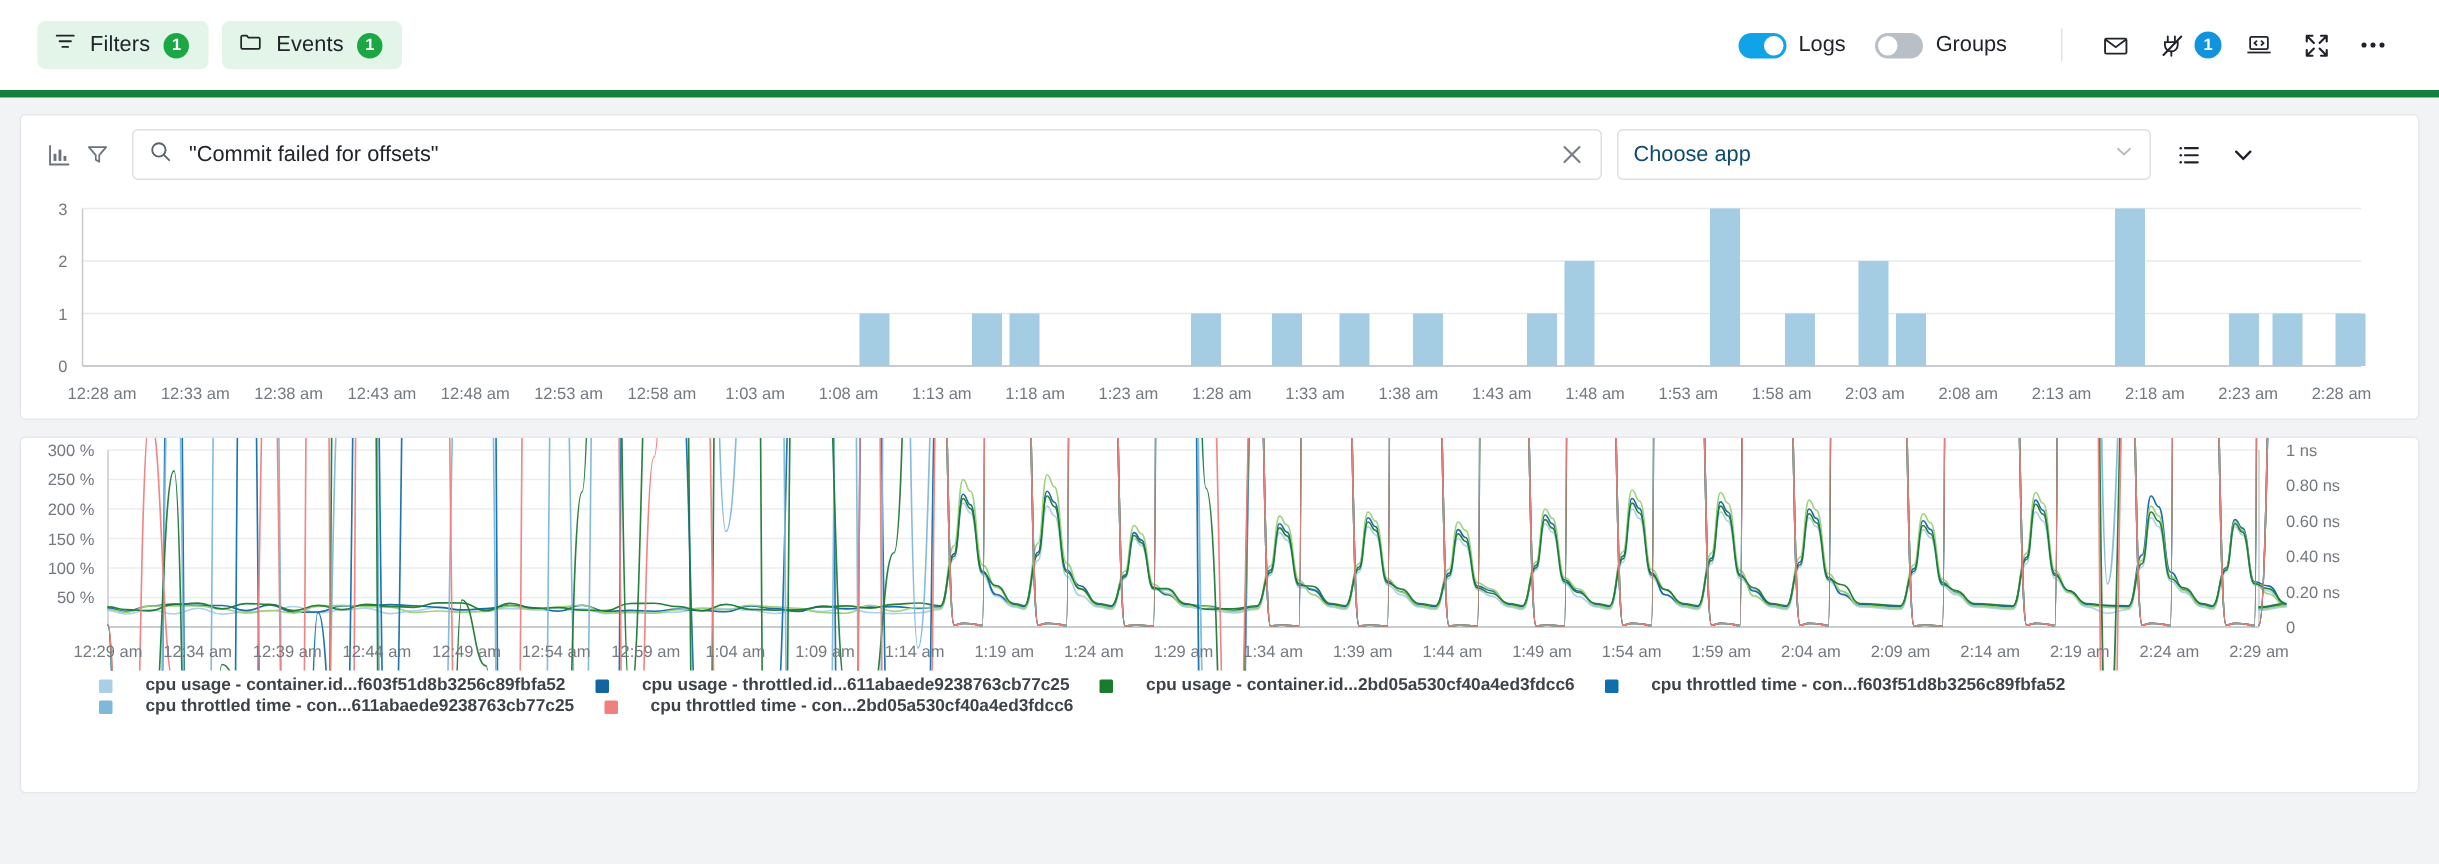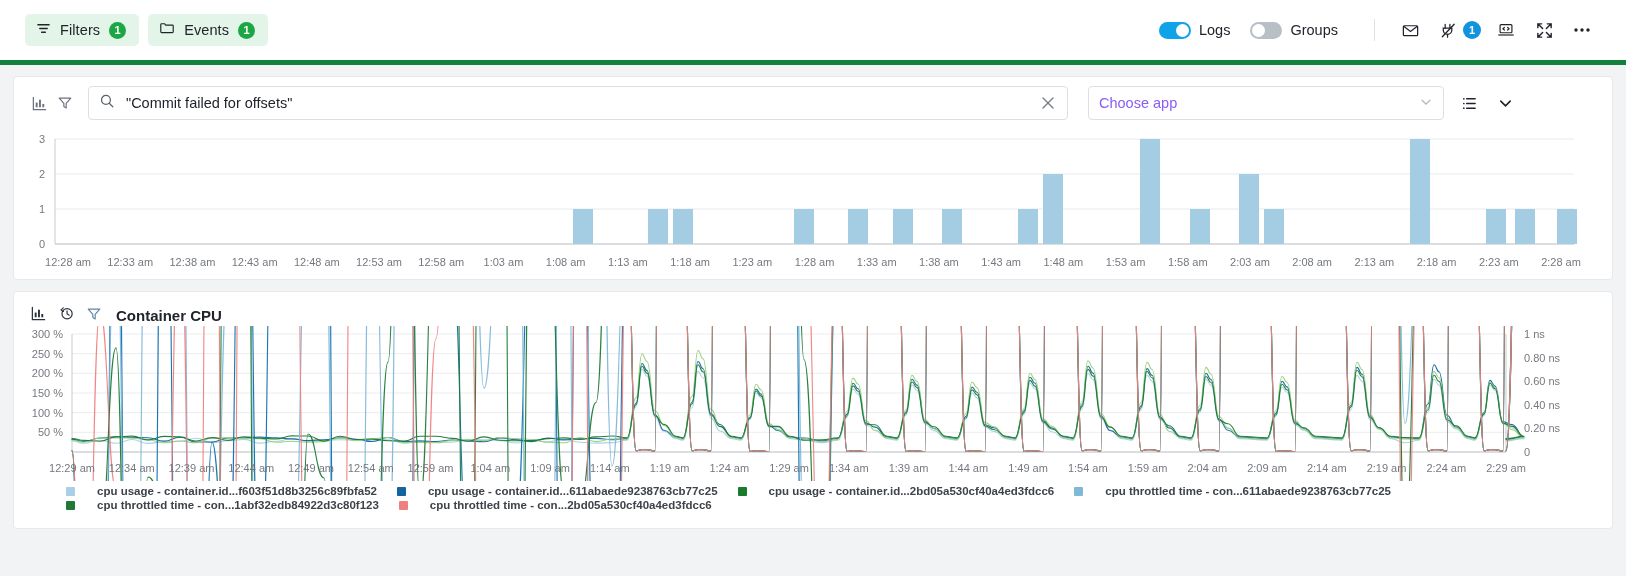--- a/index.html
+++ b/index.html
@@ -66,24 +66,24 @@
     flex: 0 0 980px; height: 34px; margin-left: 10px;
     border: 1px solid #dcdfe3; border-radius: 4px;
     display: flex; align-items: center; padding: 0 8px 0 10px; background: #fff;
   }
   .search-input {
     flex: 1; border: 0; outline: 0; font-size: 14.5px; color: #21252b;
     font-family: "Liberation Sans", sans-serif; margin-left: 9px; background: transparent;
   }
   .clear-x { width: 22px; height: 22px; display:flex; align-items:center; justify-content:center; color: #777d86; cursor: pointer; }
   .app-select {
-    flex: 0 0 356px; height: 34px; margin-left: 20px;
+    flex: 0 0 356px; height: 34px; margin-left: 10px;
     border: 1px solid #dcdfe3; border-radius: 4px;
     display: flex; align-items: center; padding: 0 10px;
-    color: #8b5cf6; font-size: 14.5px; cursor: pointer;
+    color: #0c4a6e; font-size: 14.5px; cursor: pointer;
   }
   .app-select .chev { margin-left: auto; color: #b6bbc2; }
   .right-ctrls { display: flex; align-items: center; margin-left: 12px; gap: 10px; }
 
   
   .hist-head { position: relative; height: 20px; }
   .matches {
     position: absolute; right: 16px; top: 0; font-size: 12.5px; color: #31353b;
   }
   .matches .num { color: #8fb0c4; }
@@ -306,43 +306,20 @@
           <text x="1298.1666666666667" y="137" text-anchor="middle" class="tick">2:08 am</text>
           <text x="1360.375" y="137" text-anchor="middle" class="tick">2:13 am</text>
           <text x="1422.5833333333333" y="137" text-anchor="middle" class="tick">2:18 am</text>
           <text x="1484.7916666666667" y="137" text-anchor="middle" class="tick">2:23 am</text>
           <text x="1547" y="137" text-anchor="middle" class="tick">2:28 am</text>
         </svg>
     </div>
   </div>
 
   <div class="cpu-panel">
-    <div class="cpu-head">
-      <span>
-        <svg width="17" height="17" viewBox="0 0 18 18" fill="none" stroke="#2b3138" stroke-width="1.3" stroke-linecap="round">
-          <path d="M2.5 2.5v13h13"></path>
-            <rect x="5" y="8" width="2" height="5" fill="#2b3138" stroke="none"></rect>
-          <rect x="8.5" y="5" width="2" height="8" fill="#2b3138" stroke="none"></rect>
-          <rect x="12" y="9.5" width="2" height="3.5" fill="#2b3138" stroke="none"></rect>
-        </svg>
-      </span>
-      <span>
-        <svg width="17" height="17" viewBox="0 0 18 18" fill="none" stroke="#2b3138" stroke-width="1.25" stroke-linecap="round">
-          <circle cx="9.6" cy="9.3" r="5.4"></circle>
-            <path d="M9.6 6.3v3.2l2.3 1.3"></path>
-            <path d="M3.2 5.2 5.6 3M3.2 5.2l2.6 1.6"></path>
-        </svg>
-      </span>
-      <span>
-        <svg width="16" height="16" viewBox="0 0 18 18" fill="none" stroke="#5d84a6" stroke-width="1.3" stroke-linejoin="round">
-          <path d="M2.5 3.5h13l-5.2 6v5l-2.6-1.6v-3.4z"></path>
-        </svg>
-      </span>
-      <span class="cpu-title">Container CPU</span>
-    </div>
 
     <div class="cpu-body">
       <svg id="cpu-svg" width="1598" height="155" viewBox="0 0 1598 155">
           <line x1="58" y1="8" x2="1492" y2="8" stroke="#ebedef" stroke-width="1"></line>
           <text x="49" y="12" text-anchor="end" class="tick">300 %</text>
           <line x1="58" y1="27.666666666666657" x2="1492" y2="27.666666666666657" stroke="#ebedef" stroke-width="1"></line>
           <text x="49" y="31.666666666666657" text-anchor="end" class="tick">250 %</text>
           <line x1="58" y1="47.33333333333334" x2="1492" y2="47.33333333333334" stroke="#ebedef" stroke-width="1"></line>
           <text x="49" y="51.33333333333334" text-anchor="end" class="tick">200 %</text>
           <line x1="58" y1="67" x2="1492" y2="67" stroke="#ebedef" stroke-width="1"></line>
@@ -396,33 +373,33 @@
         </svg>
     </div>
 
     <div class="legend" id="legend">
         <div class="legend-item">
           <span class="legend-swatch" style="background: rgb(169, 207, 232);"></span>
           <span class="legend-text">cpu usage - container.id...f603f51d8b3256c89fbfa52</span>
         </div>
         <div class="legend-item">
           <span class="legend-swatch" style="background: rgb(18, 101, 158);"></span>
-          <span class="legend-text">cpu usage - container.id...611abaede9238763cb77c25</span>
+          <span class="legend-text">cpu usage - throttled.id...611abaede9238763cb77c25</span>
         </div>
         <div class="legend-item">
           <span class="legend-swatch" style="background: rgb(26, 122, 46);"></span>
           <span class="legend-text">cpu usage - container.id...2bd05a530cf40a4ed3fdcc6</span>
         </div>
         <div class="legend-item">
+          <span class="legend-swatch" style="background: rgb(15, 111, 173);"></span>
+          <span class="legend-text">cpu throttled time - con...f603f51d8b3256c89fbfa52</span>
+        </div>
+        <div class="legend-item">
           <span class="legend-swatch" style="background: rgb(127, 184, 217);"></span>
           <span class="legend-text">cpu throttled time - con...611abaede9238763cb77c25</span>
         </div>
         <div class="legend-item">
-          <span class="legend-swatch" style="background: rgb(30, 122, 53);"></span>
-          <span class="legend-text">cpu throttled time - con...1abf32edb84922d3c80f123</span>
-        </div>
-        <div class="legend-item">
           <span class="legend-swatch" style="background: rgb(240, 128, 128);"></span>
           <span class="legend-text">cpu throttled time - con...2bd05a530cf40a4ed3fdcc6</span>
         </div>
       </div>
   </div>
 </div>
 
 </body></html>

